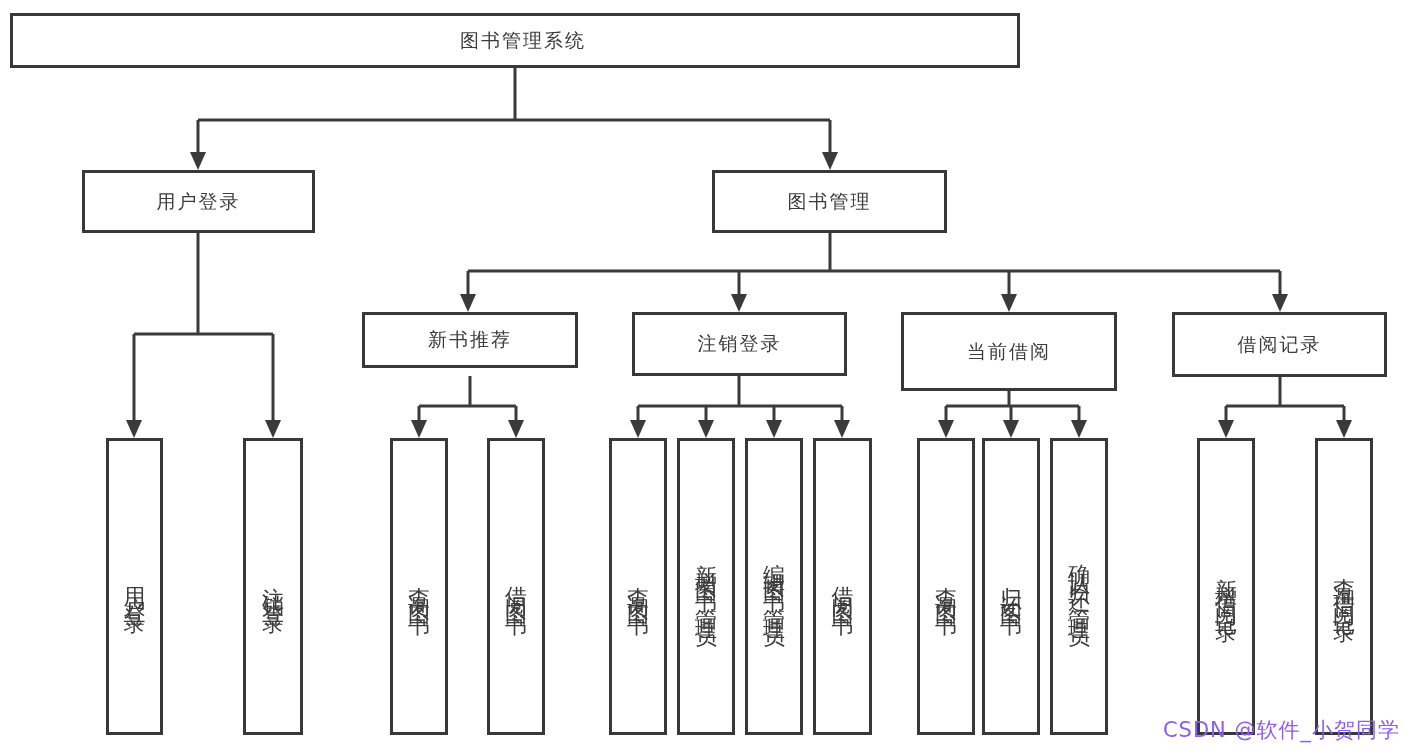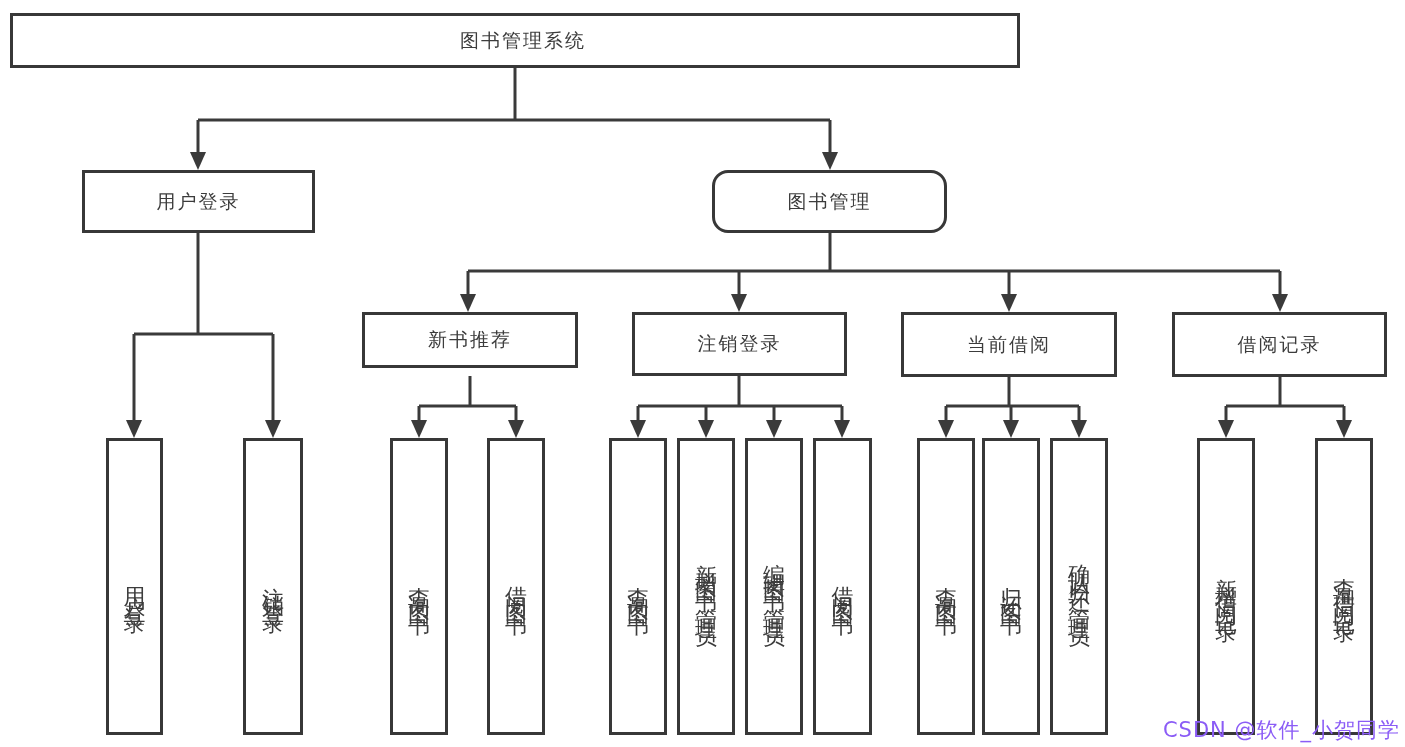--- a/index.html
+++ b/index.html
@@ -111,31 +111,31 @@
       <polygon points="1336,420 1352,420 1344,438" fill="#3a3a3a"></polygon>
     </svg>
 
   <div class="node hbox" style="left:10px; top:13px; width:1010px; height:55px;padding-left:16px;">
     <span>图书管理系统</span>
   </div>
 
   <div class="node hbox" style="left:82px; top:170px; width:233px; height:63px;">
     <span>用户登录</span>
   </div>
-  <div class="node hbox" style="left:712px; top:170px; width:235px; height:63px;border-radius:16px;">
+  <div class="node hbox" style="left:712px; top:170px; width:235px; height:63px;">
     <span>图书管理</span>
   </div>
 
   <div class="node hbox" style="left:362px; top:312px; width:216px; height:56px;">
     <span>新书推荐</span>
   </div>
   <div class="node hbox" style="left:632px; top:312px; width:215px; height:64px;">
     <span>注销登录</span>
   </div>
-  <div class="node hbox" style="left:901px; top:312px; width:216px; height:65px;">
+  <div class="node hbox" style="left:901px; top:312px; width:216px; height:79px;">
     <span>当前借阅</span>
   </div>
   <div class="node hbox" style="left:1172px; top:312px; width:215px; height:65px;">
     <span>借阅记录</span>
   </div>
 
   <div class="node vbox" style="left:106px; top:438px; width:57px; height:297px;">
     <span>用户登录</span>
   </div>
   <div class="node vbox" style="left:243px; top:438px; width:60px; height:297px;">

